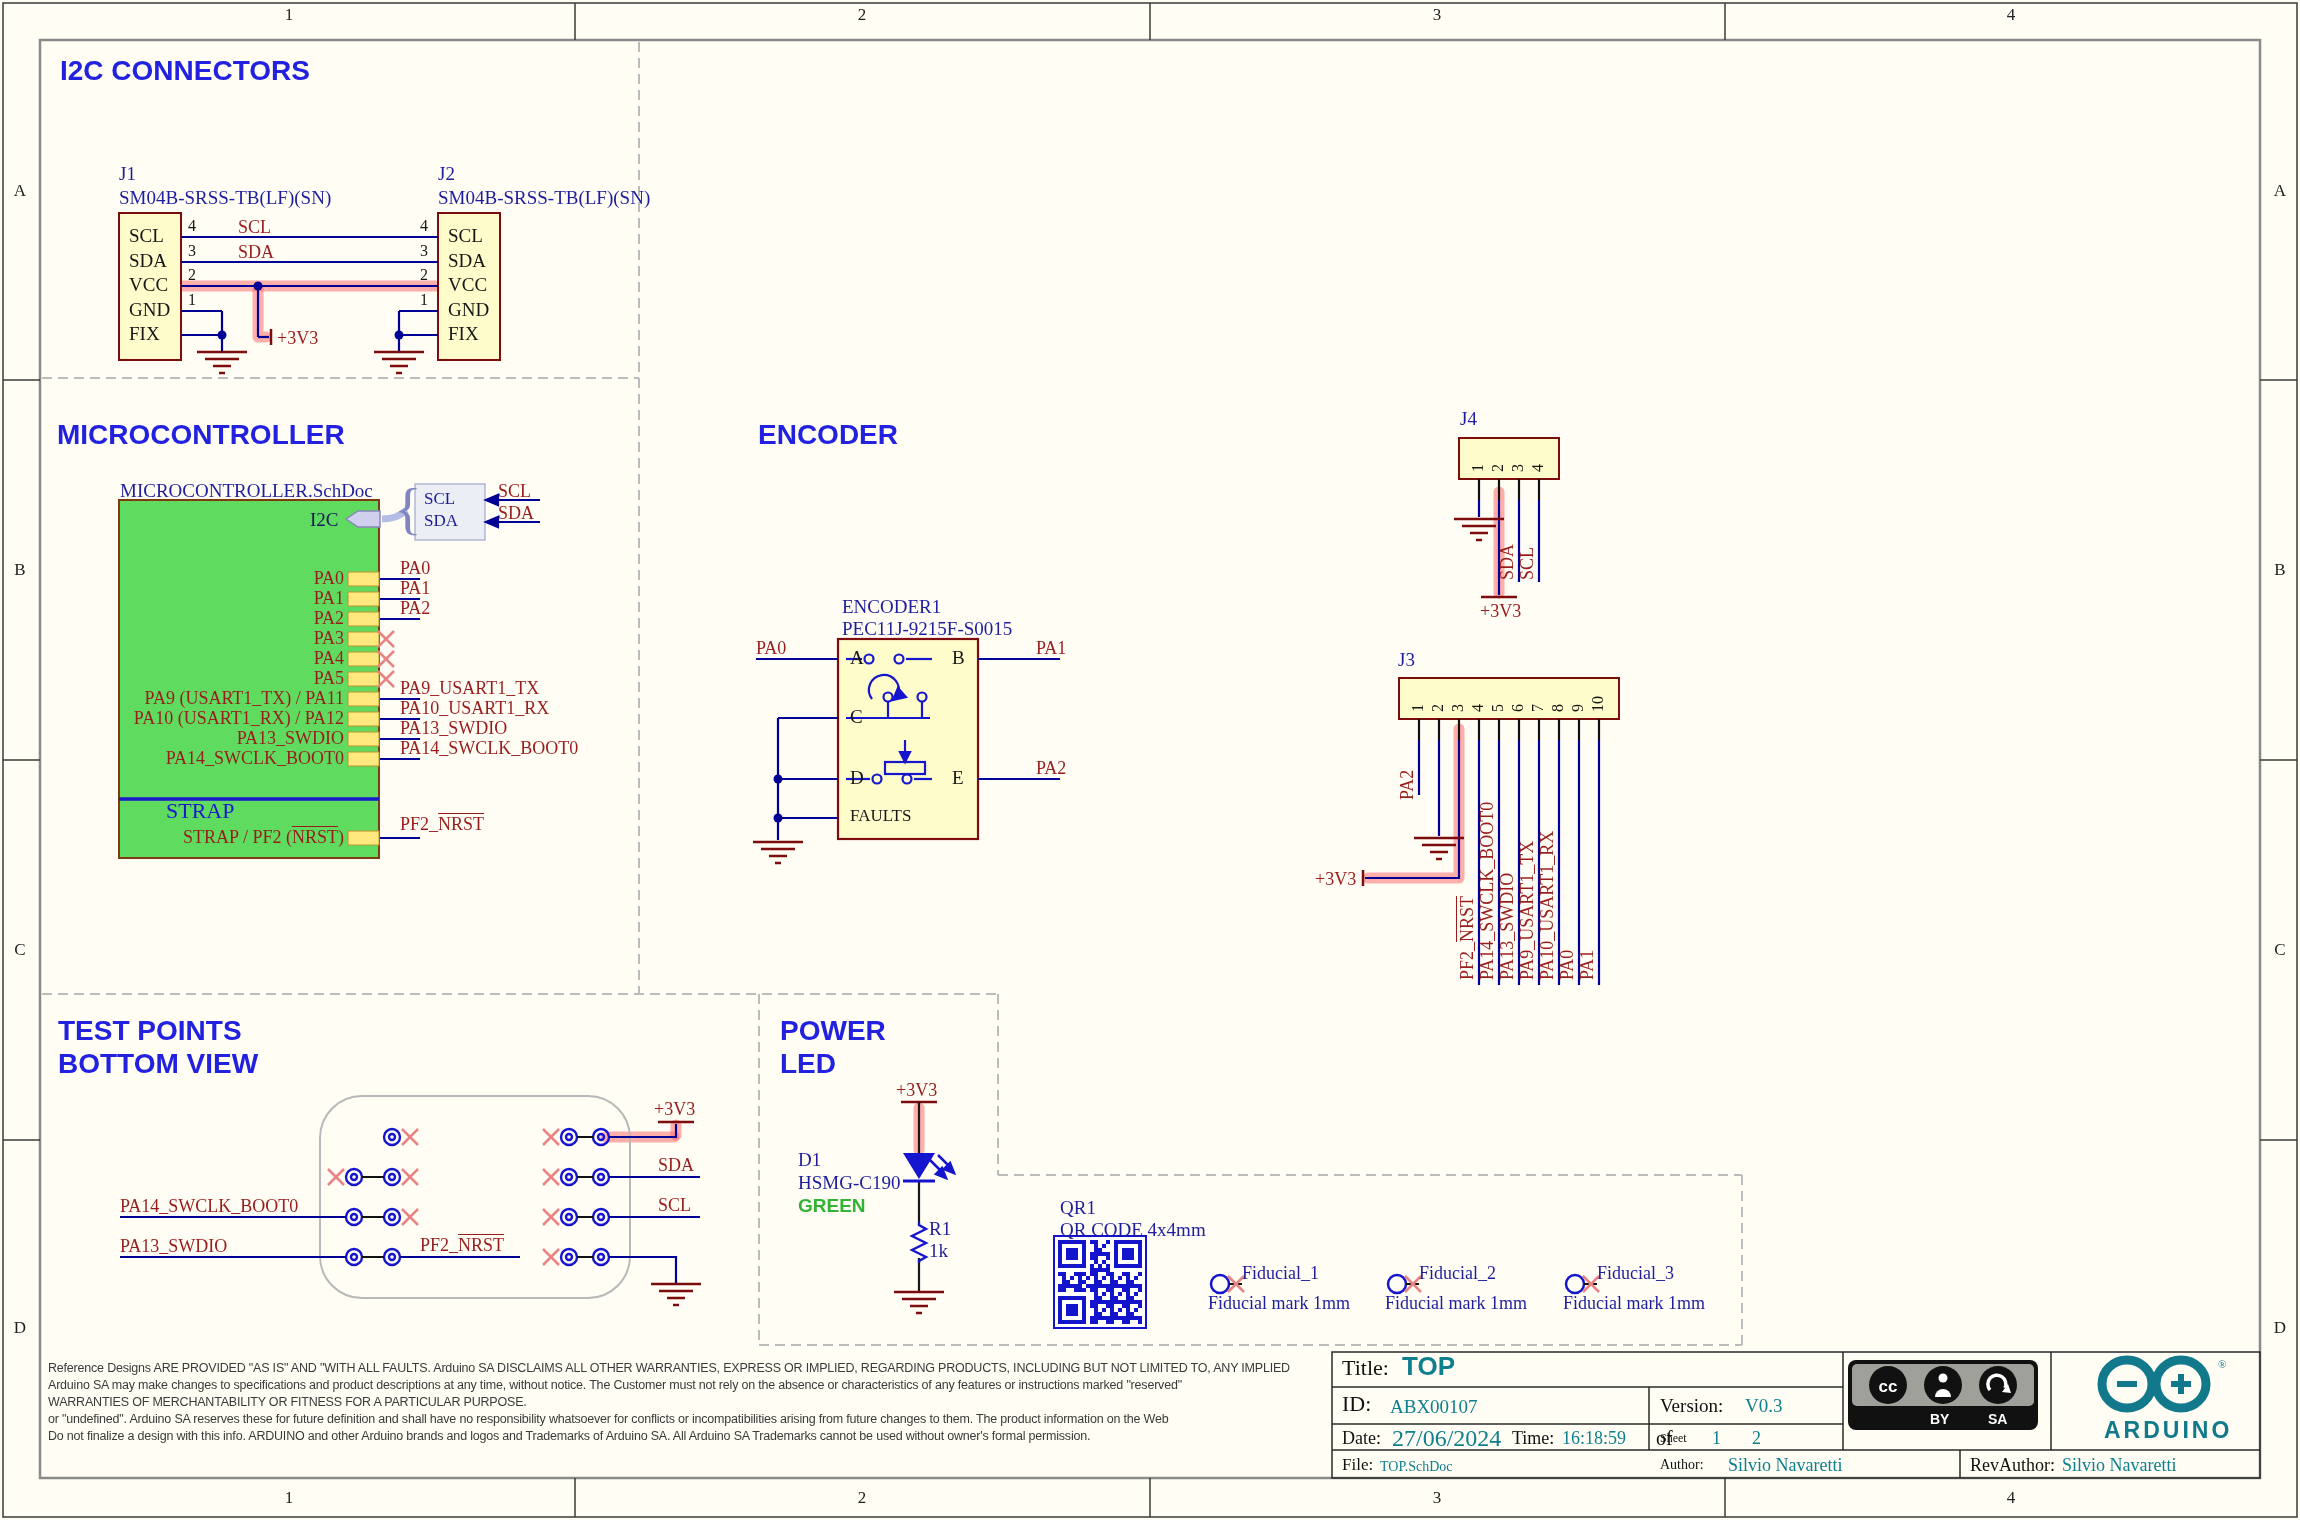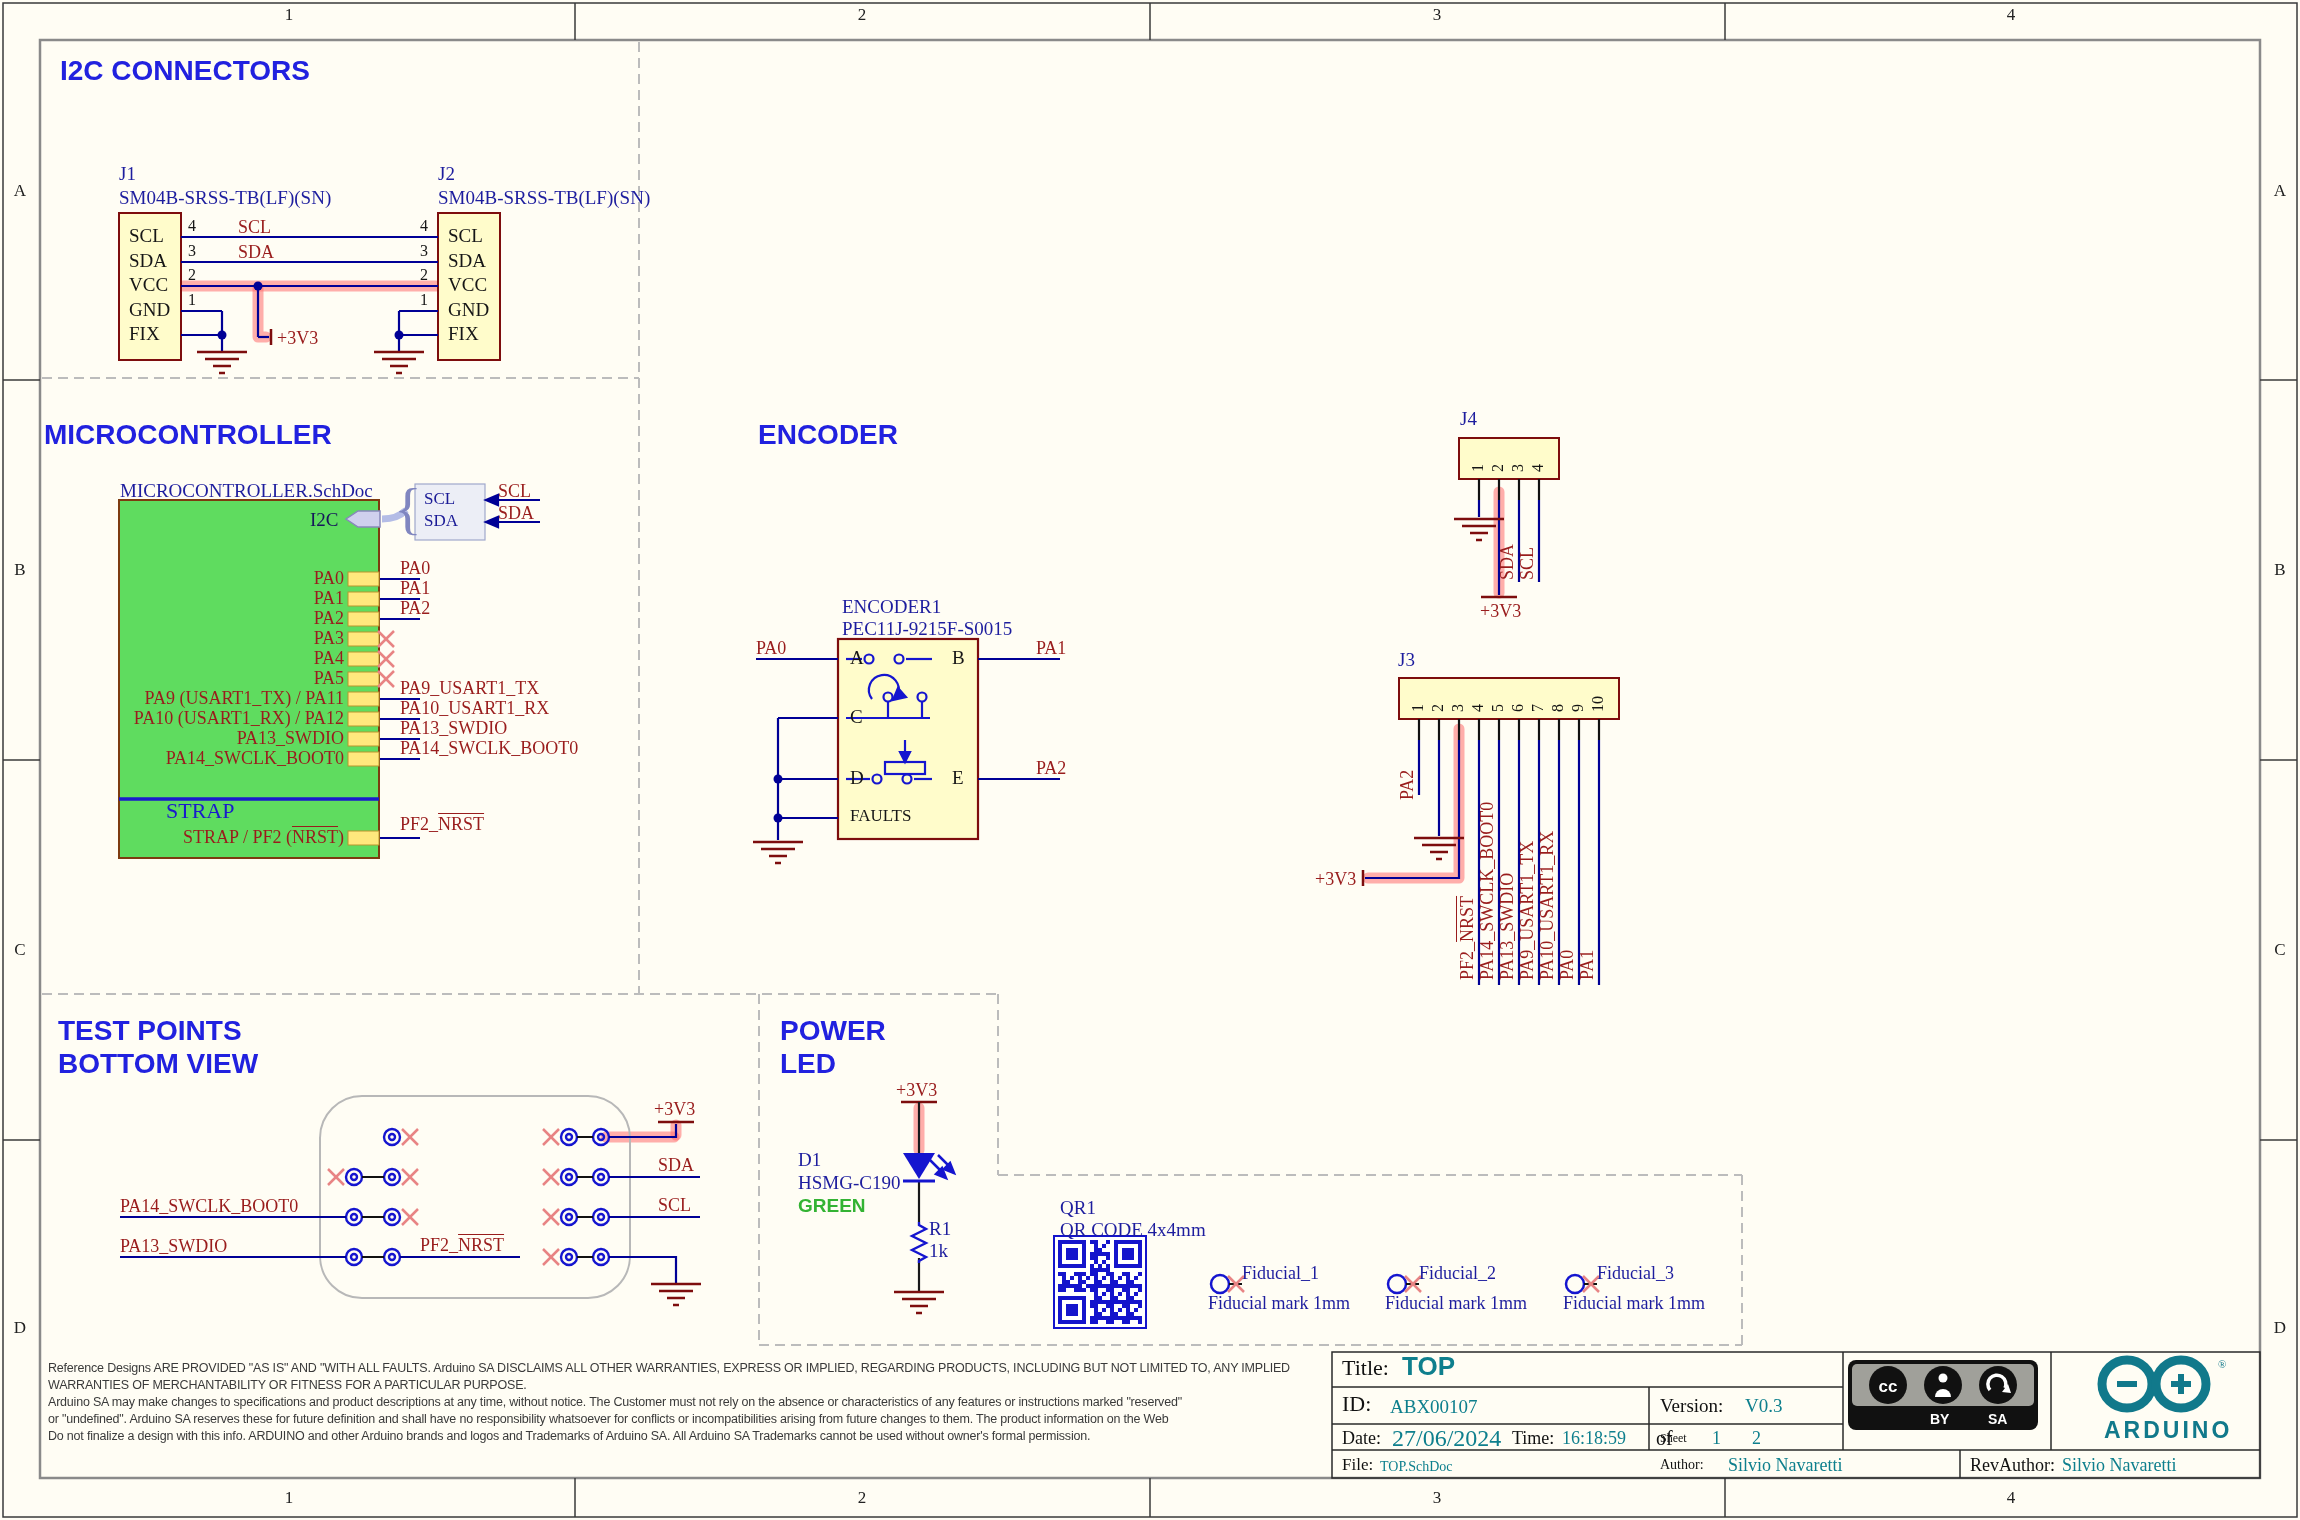--- a/index.html
+++ b/index.html
@@ -634,21 +634,21 @@
 <div class="t num" style="left:188px;top:265px">2</div>
 <div class="t num" style="left:188px;top:290px">1</div>
 <div class="t num rt" style="left:408px;top:216px;width:20px">4</div>
 <div class="t num rt" style="left:408px;top:241px;width:20px">3</div>
 <div class="t num rt" style="left:408px;top:265px;width:20px">2</div>
 <div class="t num rt" style="left:408px;top:290px;width:20px">1</div>
 <div class="t net" style="left:238px;top:217px">SCL</div>
 <div class="t net" style="left:238px;top:242px">SDA</div>
 <div class="t net" style="left:277px;top:328px">+3V3</div>
 
-<div class="t h1" style="left:44px;top:420px">MICROCONTROLLER</div>
+<div class="t h1" style="left:57px;top:420px">MICROCONTROLLER</div>
 <div class="t ref" style="left:120px;top:481px">MICROCONTROLLER.SchDoc</div>
 <div class="t pin navy" style="left:310px;top:510px">I2C</div>
 <div class="t brace" style="left:394px;top:480px">{</div>
 <div class="t small blue" style="left:424px;top:489px;font-size:17px">SCL</div>
 <div class="t small blue" style="left:424px;top:511px;font-size:17px">SDA</div>
 <div class="t net" style="left:498px;top:481px">SCL</div>
 <div class="t net" style="left:498px;top:503px">SDA</div>
 
 <div class="t net rt" style="left:84px;top:568px;width:260px">PA0</div>
 <div class="t net rt" style="left:84px;top:588px;width:260px">PA1</div>
@@ -738,22 +738,22 @@
 <div class="t ref" style="left:1060px;top:1220px">QR CODE 4x4mm</div>
 <div class="t ref" style="left:1242px;top:1263px;font-size:18px">Fiducial_1</div>
 <div class="t ref" style="left:1208px;top:1293px;font-size:18px">Fiducial mark 1mm</div>
 <div class="t ref" style="left:1419px;top:1263px;font-size:18px">Fiducial_2</div>
 <div class="t ref" style="left:1385px;top:1293px;font-size:18px">Fiducial mark 1mm</div>
 <div class="t ref" style="left:1597px;top:1263px;font-size:18px">Fiducial_3</div>
 <div class="t ref" style="left:1563px;top:1293px;font-size:18px">Fiducial mark 1mm</div>
 
 <div class="t disc" style="left:48px;top:1360px;width:1280px;white-space:normal">
   <div>Reference Designs ARE PROVIDED "AS IS" AND "WITH ALL FAULTS. Arduino SA DISCLAIMS ALL OTHER WARRANTIES, EXPRESS OR IMPLIED, REGARDING PRODUCTS, INCLUDING BUT NOT LIMITED TO, ANY IMPLIED</div>
+  <div>Arduino SA may make changes to specifications and product descriptions at any time, without notice. The Customer must not rely on the absence or characteristics of any features or instructions marked "reserved"</div>
   <div>WARRANTIES OF MERCHANTABILITY OR FITNESS FOR A PARTICULAR PURPOSE.</div>
-  <div>Arduino SA may make changes to specifications and product descriptions at any time, without notice. The Customer must not rely on the absence or characteristics of any features or instructions marked "reserved"</div>
   <div>or "undefined". Arduino SA reserves these for future definition and shall have no responsibility whatsoever for conflicts or incompatibilities arising from future changes to them. The product information on the Web</div>
   <div>Do not finalize a design with this info. ARDUINO and other Arduino brands and logos and Trademarks of Arduino SA. All Arduino SA Trademarks cannot be used without owner's formal permission.</div>
 </div>
 
 <div class="t tb" style="left:1342px;top:1358px;font-size:22px">Title:</div>
 <div class="t tbig" style="left:1402px;top:1356px">TOP</div>
 <div class="t tb" style="left:1342px;top:1394px;font-size:22px">ID:</div>
 <div class="t tb teal" style="left:1390px;top:1397px">ABX00107</div>
 <div class="t tb" style="left:1660px;top:1396px">Version:</div>
 <div class="t tb teal" style="left:1745px;top:1396px">V0.3</div>

